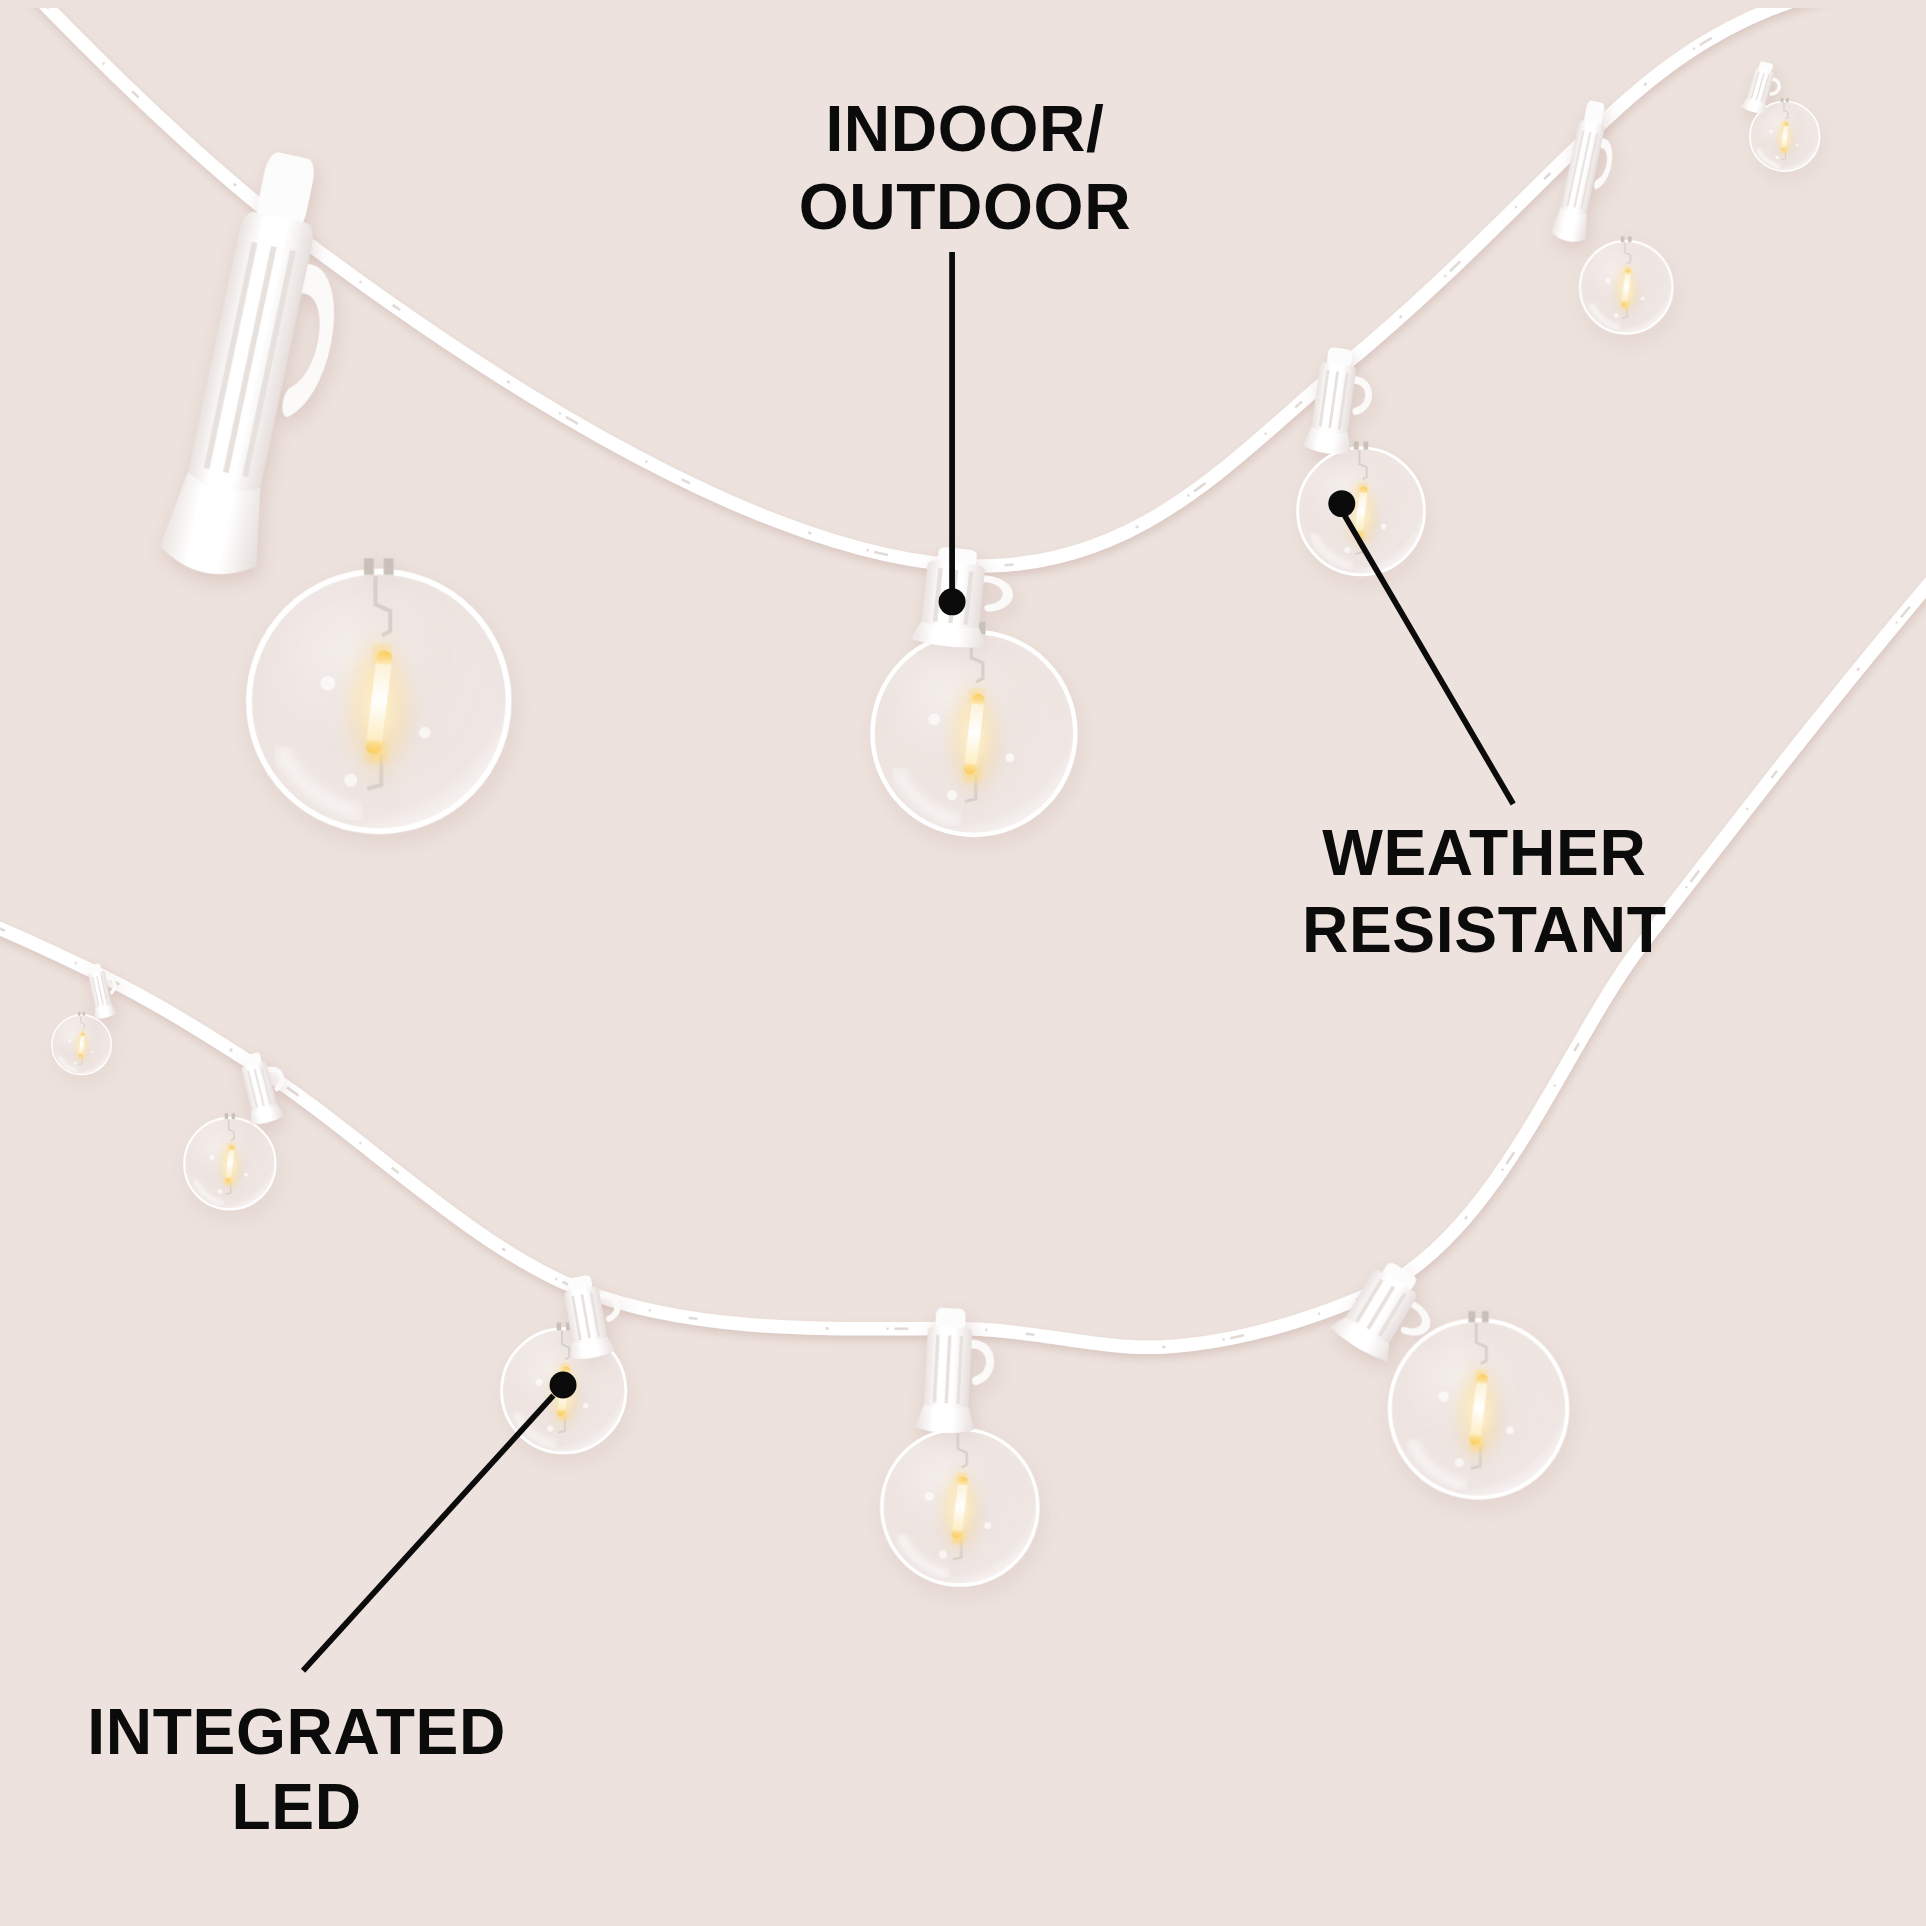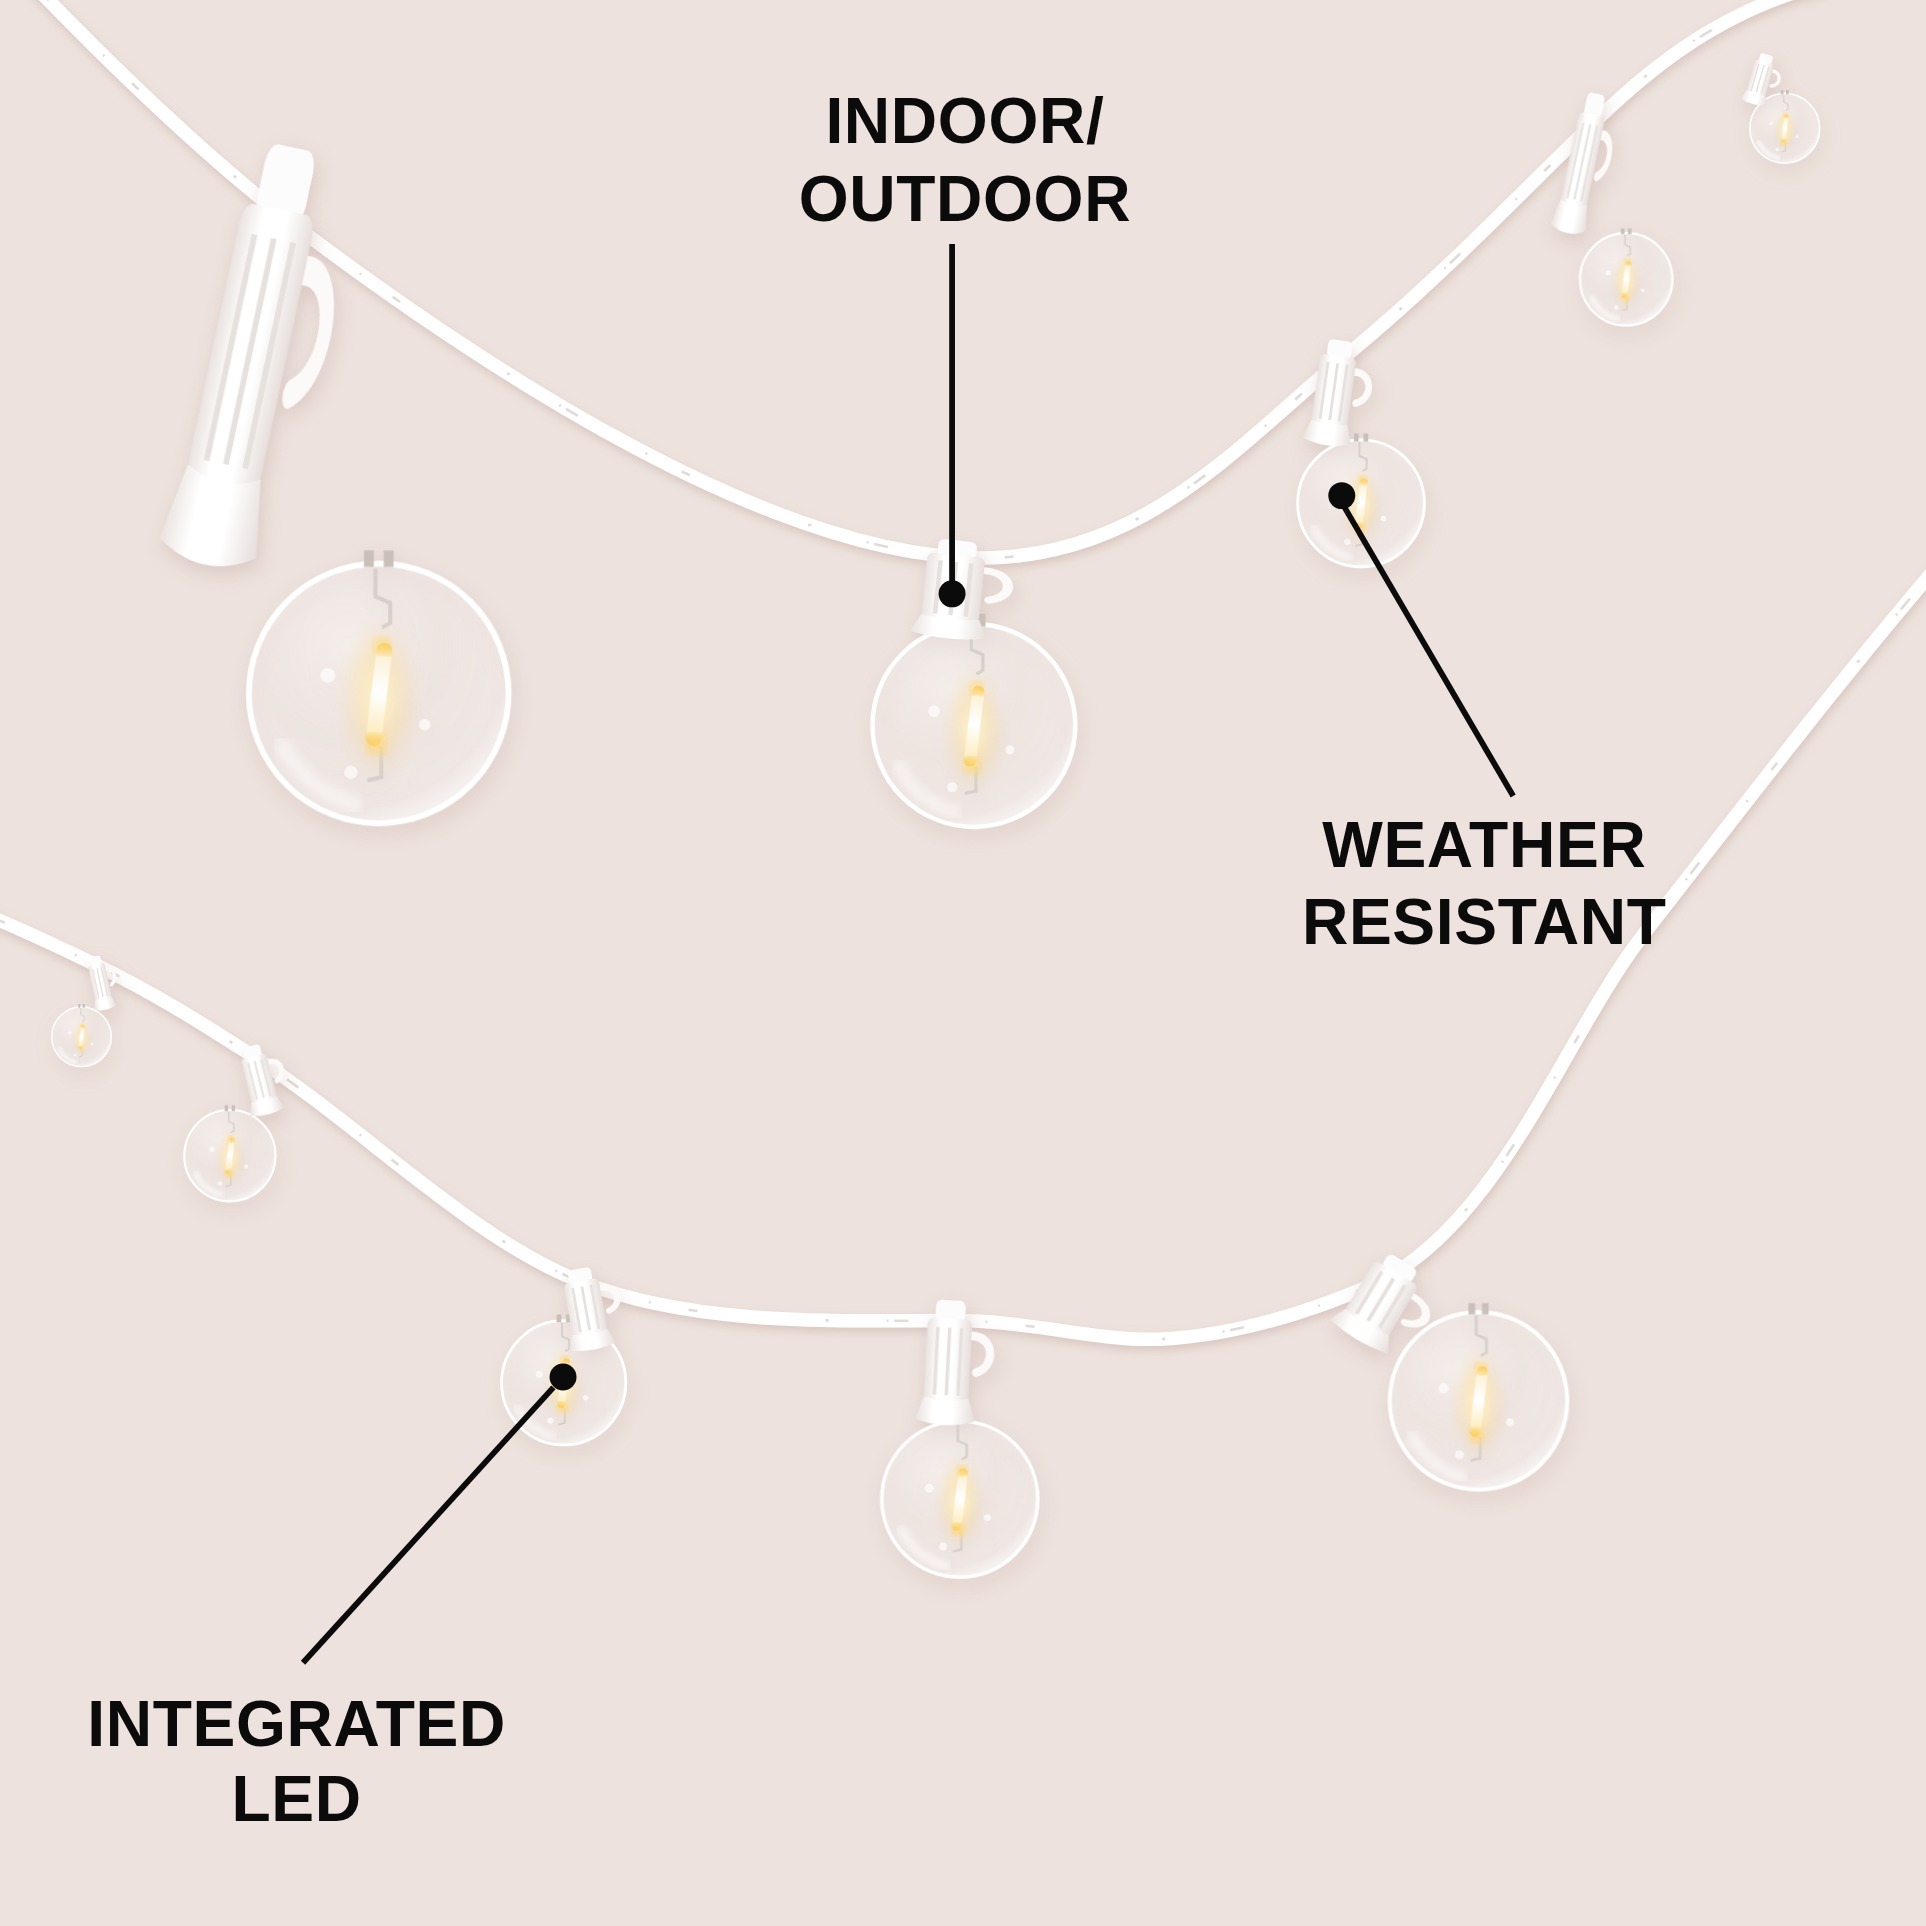--- a/index.html
+++ b/index.html
@@ -1,21 +1,21 @@
 <!DOCTYPE html>
 <html style="--background: #ede2dd; --label-text: #0b0b0b; --pointer: #0b0b0b; --hardware-white: #ffffff; --glow-warm: #ffd977; --wire-print-gray: #c3b8b2;font-size:10.3px"><head>
 <meta charset="utf-8">
 <style>
   html, body { margin: 0; padding: 0; }
   body {
     width: 1926px; height: 1926px; overflow: hidden;
     background: var(--background, #ede2dd);
     font-family: "Liberation Sans", sans-serif;
   }
-  #canvas { position: relative; width: 1926px; height: 1701px; background: var(--background, #ede2dd); }
+  #canvas { position: relative; width: 1926px; height: 1701px; background: var(--background, #ede2dd); margin-top: 8px; }
   svg { position: absolute; inset: 0; display: block; }
 
   
   .wire { stroke: var(--hardware-white, #ffffff); stroke-width: 21; fill: none; stroke-linecap: round; }
   .wire-print { stroke: var(--wire-print-gray, #c3b8b2); stroke-width: 4; fill: none; opacity: .5;
                 stroke-dasharray: 3 9 22 120 3 60 14 200 5 90; }
 
   
   .glass   { fill: url(#glassSheen); stroke: var(--hardware-white, #ffffff); stroke-width: 7; }
   .sheen   { fill: none; stroke: rgba(255,255,255,.85); stroke-width: 16; stroke-linecap: round; filter: url(#blur8); opacity: .8; }

